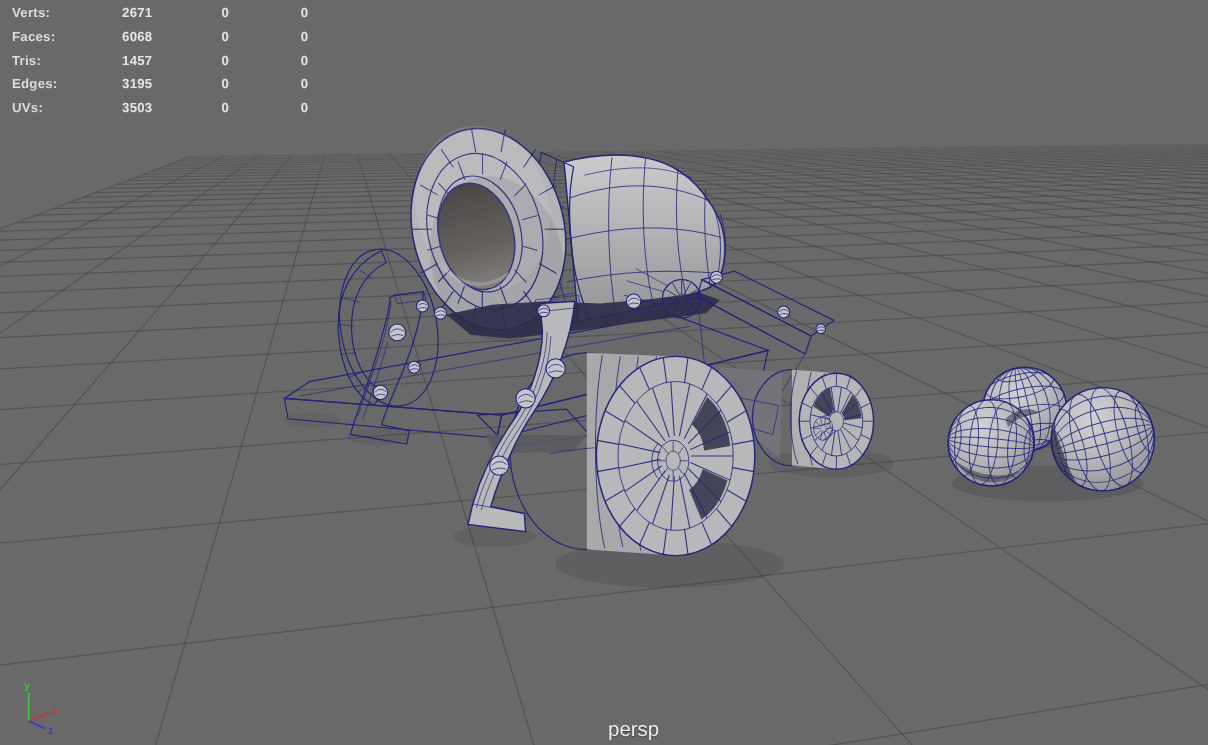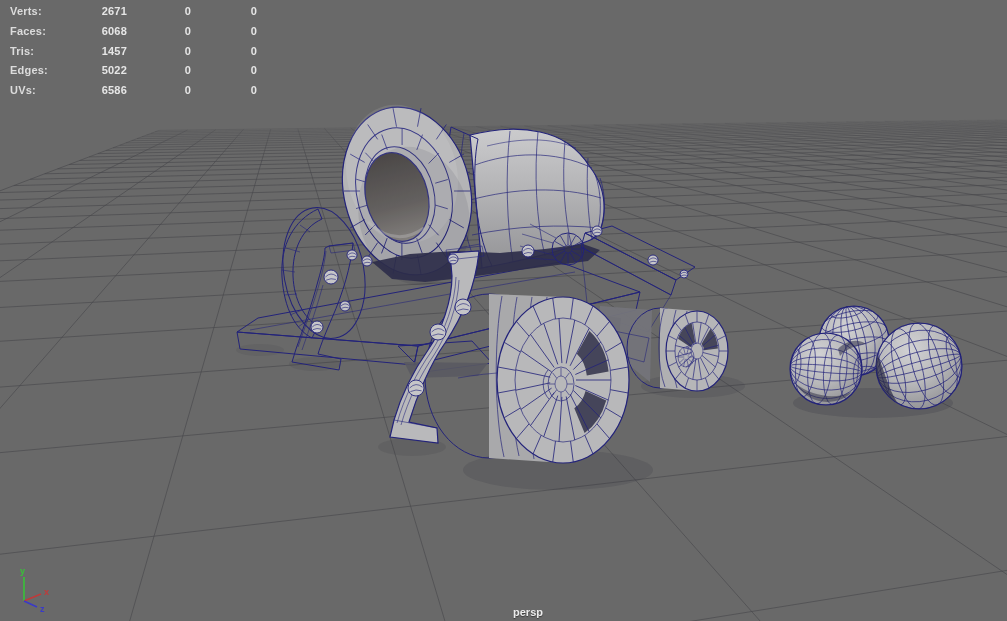--- a/index.html
+++ b/index.html
@@ -17,21 +17,21 @@
   
   #hud{position:absolute;left:0;top:2px;width:280px;color:#dcdcdc;
        font-size:11px;font-weight:bold;letter-spacing:.2px;}
   .hud-row{position:relative;height:19.8px;}
   .hud-label{position:absolute;left:10px;top:3px;}
   .hud-c1{position:absolute;left:52px;top:3px;width:75px;text-align:right;color:#e6e6e6;}
   .hud-c2{position:absolute;left:140px;top:3px;width:51px;text-align:right;color:#e6e6e6;}
   .hud-c3{position:absolute;left:205px;top:3px;width:52px;text-align:right;color:#e6e6e6;}
   #persp-label{
     position:absolute;left:528px;bottom:3px;transform:translateX(-50%);
-    color:#ececec;font-size:11px;font-weight:bold;
+    color:#ececec;font-size:17px;font-weight:normal;
     text-shadow:0 1px 1px rgba(0,0,0,.45);
   }
   .ax-label{font-size:9px;font-weight:bold;font-family:"Liberation Sans",sans-serif;}
 </style>
 </head>
 <body>
 
 <div id="viewport">
   <svg id="scene" width="1007" height="621" viewBox="0 0 1007 621">
     <defs>
@@ -1152,26 +1152,26 @@
       <span class="hud-c3">0</span>
     </div>
     <div class="hud-row">
       <span class="hud-label">Tris:</span>
       <span class="hud-c1">1457</span>
       <span class="hud-c2">0</span>
       <span class="hud-c3">0</span>
     </div>
     <div class="hud-row">
       <span class="hud-label">Edges:</span>
-      <span class="hud-c1">5022</span>
+      <span class="hud-c1">3195</span>
       <span class="hud-c2">0</span>
       <span class="hud-c3">0</span>
     </div>
     <div class="hud-row">
       <span class="hud-label">UVs:</span>
-      <span class="hud-c1">6586</span>
+      <span class="hud-c1">3503</span>
       <span class="hud-c2">0</span>
       <span class="hud-c3">0</span>
     </div>
   </div>
 
   <div id="persp-label">persp</div>
 </div>
 
 </body></html>

